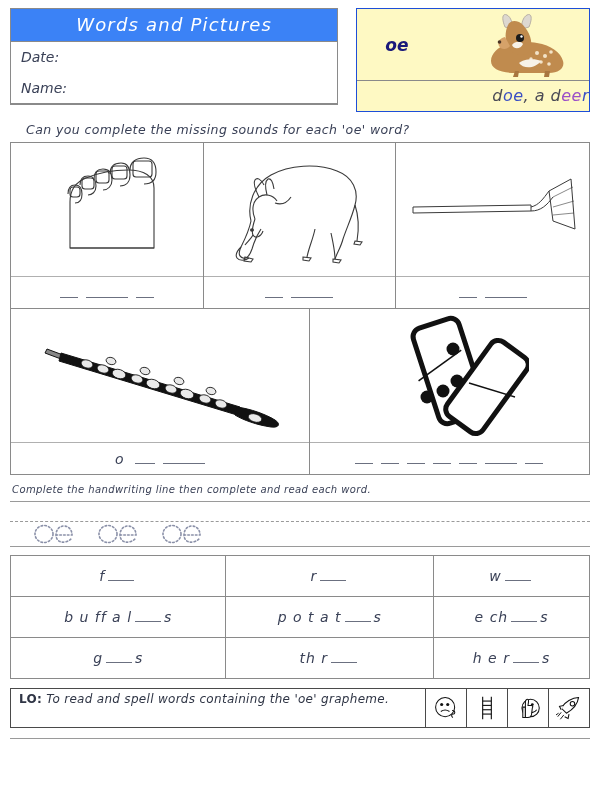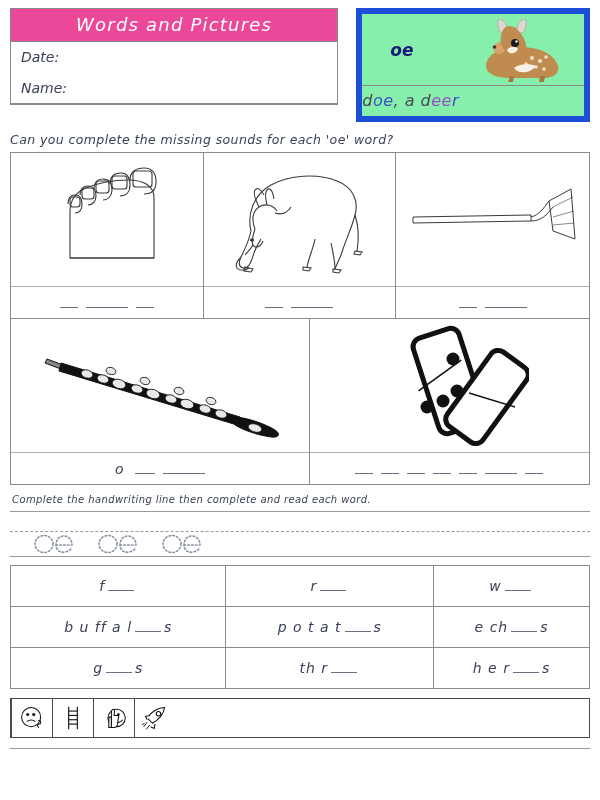--- a/index.html
+++ b/index.html
@@ -30,21 +30,21 @@
     gap: 18px;
     align-items: flex-start;
   }
   .name-block {
     width: 333px;
     border: 1px solid #8a8a8a;
     box-sizing: border-box;
     background: #fff;
   }
   .title-bar {
-    background: #ec4899;
+    background: #3b82f6;
     color: #ffffff;
     text-align: center;
     font-family: "DejaVu Sans", sans-serif;
     font-size: 18px;
     letter-spacing: 1.2px;
     padding: 5px 0 6px 0;
     font-style: italic;
     border-bottom: 1px solid #8a8a8a;
   }
   .field-row {
@@ -55,62 +55,62 @@
     font-style: italic;
     font-size: 14px;
     color: #3a4157;
     border-bottom: 1px solid #8a8a8a;
     box-sizing: border-box;
   }
   .field-row.last { border-bottom: none; }
 
   .grapheme-block {
     width: 237px;
-    border: 6px solid #1d4ed8;
-    box-sizing: border-box;
-    background: #86efac;
+    border: 1px solid #1d4ed8;
+    box-sizing: border-box;
+    background: #fef9c3;
   }
   .grapheme-top {
     height: 72px;
     display: flex;
     align-items: center;
     border-bottom: 1px solid #8a8a8a;
     position: relative;
     box-sizing: border-box;
   }
   .grapheme-letters {
     font-family: "DejaVu Sans", sans-serif;
     font-style: italic;
     font-weight: bold;
     font-size: 17px;
     color: #1a1a7a;
     margin-left: 28px;
   }
   .grapheme-phrase {
     height: 30px;
     line-height: 30px;
-    text-align: left;
+    text-align: right;
     font-family: "DejaVu Sans", sans-serif;
     font-style: italic;
     font-size: 16px;
     letter-spacing: 0.5px;
   }
   .c-dark { color: #4a4a55; }
   .c-blue { color: #3a4fc4; }
   .c-purple { color: #9b4fc8; }
 
   .fawn { position: absolute; right: 18px; top: 2px; }
 
   
   .instruction {
     font-family: "DejaVu Sans", sans-serif;
     font-style: italic;
     font-size: 12.5px;
     color: #3a4157;
-    margin: 10px 0 5px 0;
+    margin: 10px 0 5px 16px;
     letter-spacing: 0.4px;
   }
 
   
   .pic-table {
     border: 1px solid #8a8a8a;
     box-sizing: border-box;
     width: 580px;
   }
   .pic-row { display: flex; }
@@ -519,20 +519,24 @@
         <span>th r</span><span class="wblank"></span>
       </td>
       <td>
         <span>h e r</span><span class="wblank"></span><span>s</span>
       </td>
     </tr>
   </tbody>
     </table>
 
   <div class="lo-box">
+    <div class="lo-text">
+      <b>LO:</b>
+      <span>To read and spell words containing the 'oe' grapheme.</span>
+    </div>
 
     <div class="lo-icon">
       <svg width="26" height="26" viewBox="0 0 30 30">
         <circle cx="14" cy="14" r="11" fill="#fff" stroke="#111" stroke-width="1.2"></circle>
         <circle cx="10" cy="11" r="1.8" fill="#111"></circle>
         <circle cx="17" cy="11" r="1.8" fill="#111"></circle>
         <path d="M9 19 C12 17 16 17 19 19" fill="none" stroke="#111" stroke-width="1.2"></path>
         <path d="M22 18 C26 18 26 22 23 22 C21 22 21 25 23 26" fill="none" stroke="#111" stroke-width="1.2"></path>
       </svg>
     </div>

